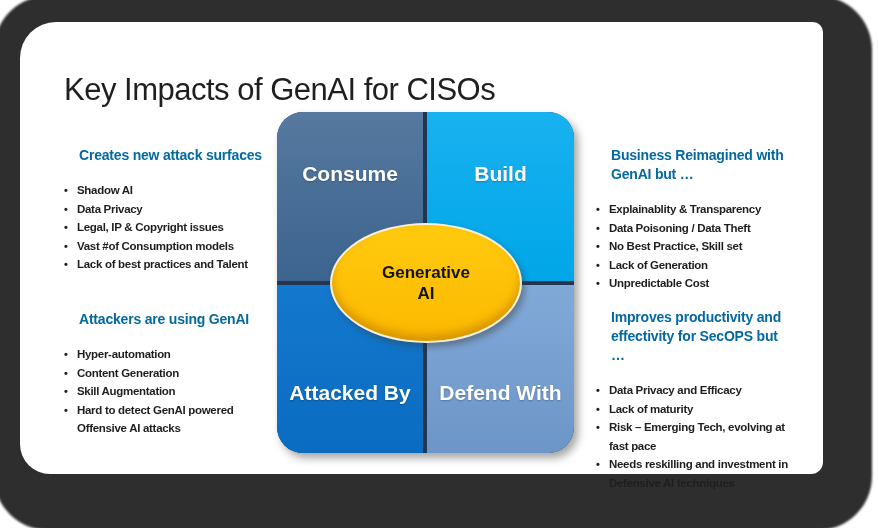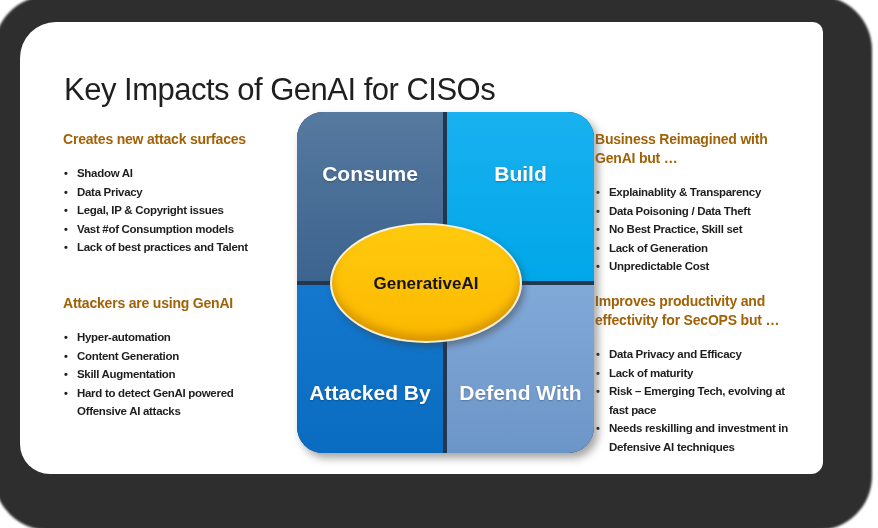--- a/index.html
+++ b/index.html
@@ -9,54 +9,54 @@
   
   .frame{position:absolute;left:-6px;top:-4px;width:878px;height:534px;
          background:#2e2e2e;border-radius:54px;filter:blur(1.3px);}
   .slide{position:absolute;left:20px;top:22px;width:803px;height:452px;
          background:#ffffff;border-radius:36px 10px 12px 30px;}
 
   .title{position:absolute;left:44px;top:22px;font-size:31px;letter-spacing:-0.5px;
          color:#1f1f1f;font-weight:400;white-space:nowrap;margin-top:28px;}
 
   .panel{position:absolute;width:215px;}
-  .panel h2{margin:0;font-size:14px;line-height:19px;font-weight:700;
-            color:#a16207;letter-spacing:-0.2px;}
+  .panel h2{margin:16px;font-size:14px;line-height:19px;font-weight:700;
+            color:#0369a1;letter-spacing:-0.2px;}
   .panel ul{margin:15px 0 0 0;padding:0;list-style:none;}
   .panel li{position:relative;padding-left:14px;font-size:11.5px;line-height:18.5px;
             font-weight:700;color:#1e1e1e;letter-spacing:-0.3px;}
   .panel li::before{content:"•";position:absolute;left:1px;top:0;font-size:11px;color:#1e1e1e;}
 
   .p-left-top{left:43px;top:108px;}
   .p-left-bottom{left:43px;top:272px;}
   .p-right-top{left:575px;top:108px;width:210px;}
   .p-right-bottom{left:575px;top:270px;width:210px;}
 
   
   .quad{position:absolute;left:257px;top:90px;width:297px;height:341px;
         display:grid;grid-template-columns:146px 4px 147px;grid-template-rows:169px 4px 168px;
         background:#223650;border-radius:26px;overflow:hidden;
-        filter:drop-shadow(4px 5px 4px rgba(90,90,90,0.55));margin-left:20px;}
+        filter:drop-shadow(4px 5px 4px rgba(90,90,90,0.55));}
   .cell{display:flex;justify-content:center;color:#ffffff;font-weight:700;font-size:21px;
         text-shadow:0 1px 2px rgba(0,0,0,0.25);}
   .cell-consume{grid-column:1;grid-row:1;align-items:flex-start;padding-top:50px;
         background:linear-gradient(180deg,#56799f 0%,#3c648f 100%);}
   .cell-build{grid-column:3;grid-row:1;align-items:flex-start;padding-top:50px;
         background:linear-gradient(180deg,#19b1f0 0%,#00a7e8 100%);}
   .cell-attacked{grid-column:1;grid-row:3;align-items:flex-end;padding-bottom:48px;
         background:linear-gradient(180deg,#1478ce 0%,#0a6cc0 100%);}
   .cell-defend{grid-column:3;grid-row:3;align-items:flex-end;padding-bottom:48px;
         background:linear-gradient(180deg,#81a9d8 0%,#6d96c8 100%);}
 
   
   .ellipse{position:absolute;left:310px;top:201px;width:192px;height:120px;
         border-radius:50%;background:linear-gradient(180deg,#ffca0e 0%,#fcb900 100%);
         border:2px solid #f6efda;box-sizing:border-box;
         box-shadow:inset 0 -6px 9px rgba(186,118,0,0.55), 3px 4px 6px rgba(60,60,60,0.45);
-        display:flex;flex-direction:row;align-items:center;justify-content:center;}
+        display:flex;flex-direction:column;align-items:center;justify-content:center;}
   .ellipse span{font-size:17px;line-height:21px;font-weight:700;color:#141414;}
 </style>
 </head>
 <body>
 
 <div class="canvas">
   <div class="frame"></div>
   <div class="slide">
 
     <div class="title">Key Impacts of GenAI for CISOs</div>

